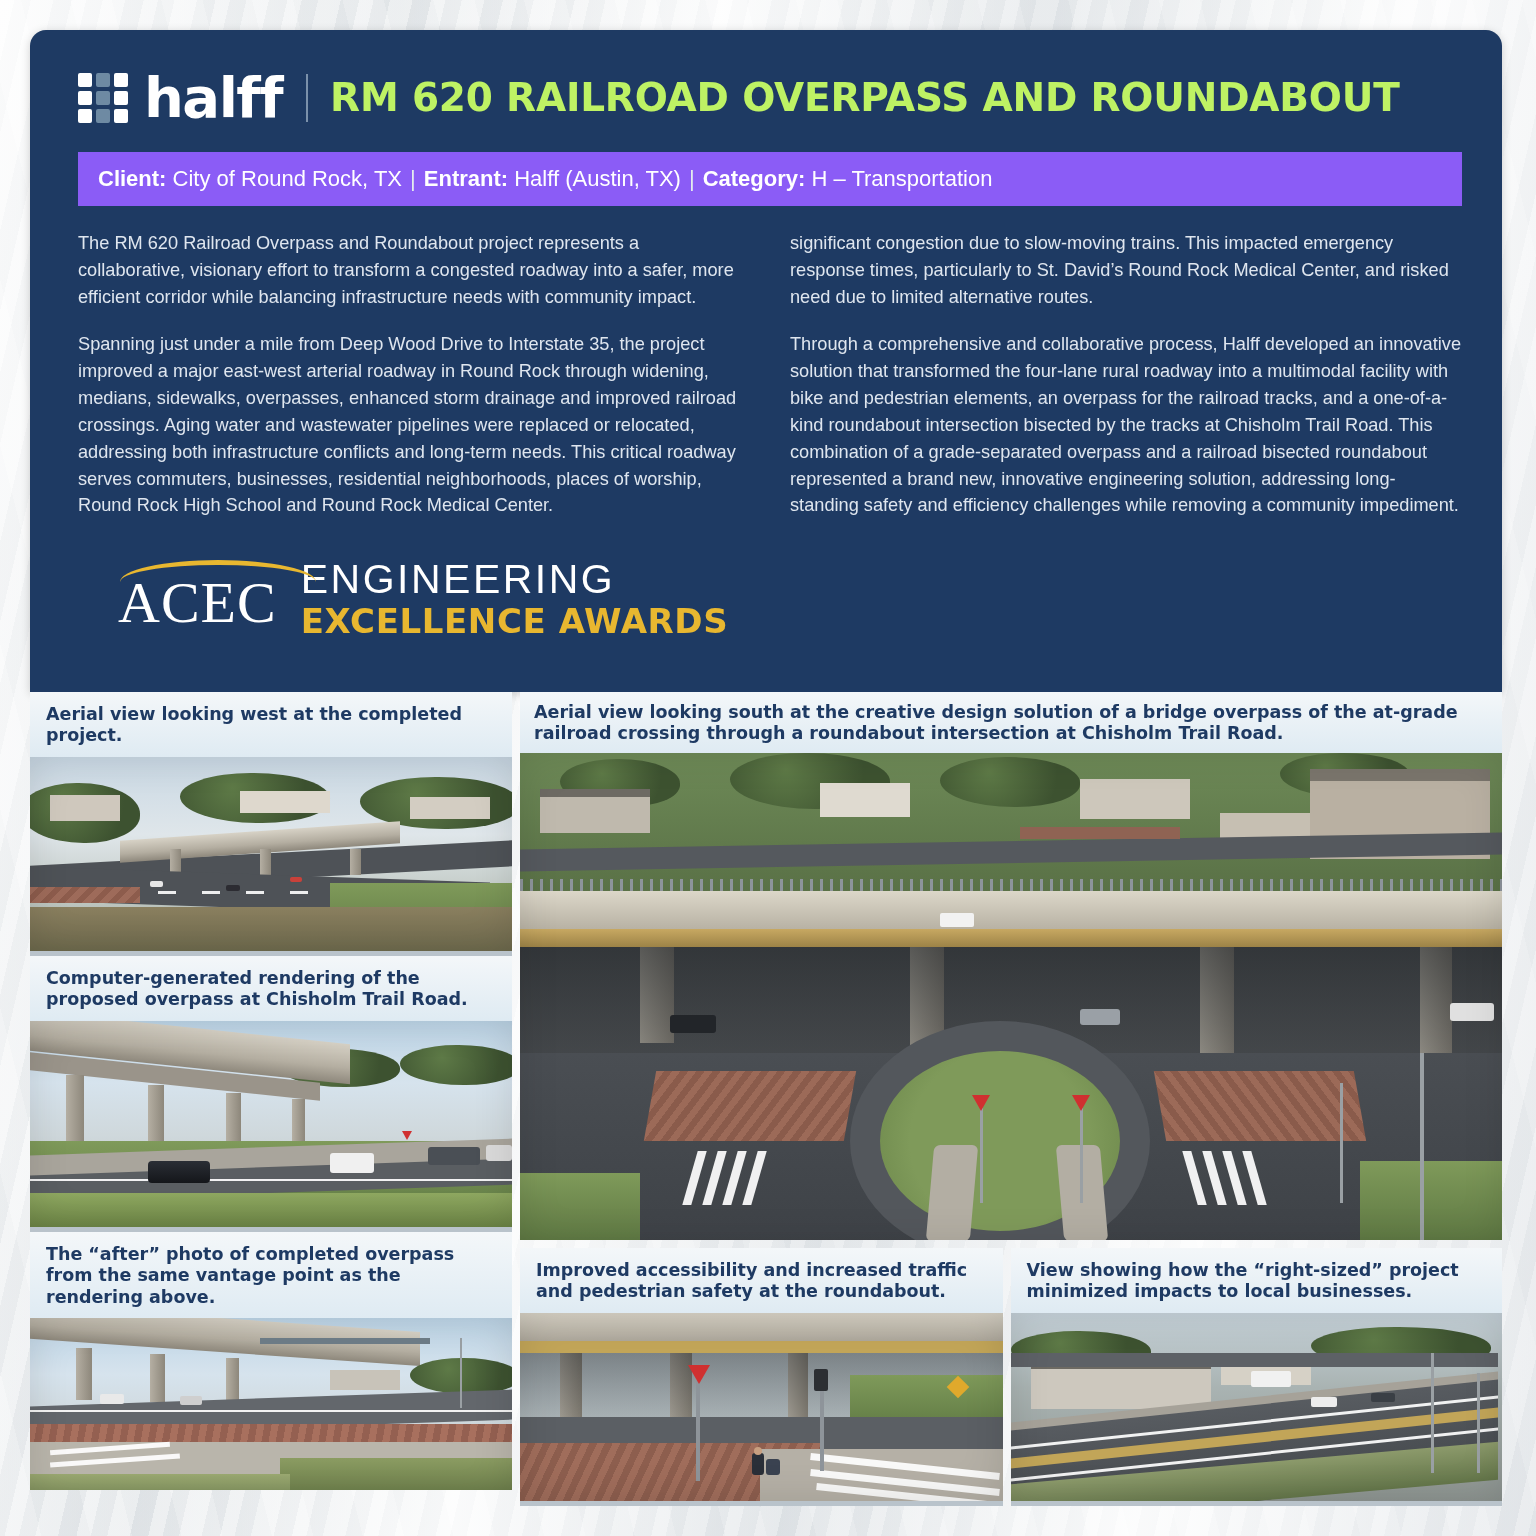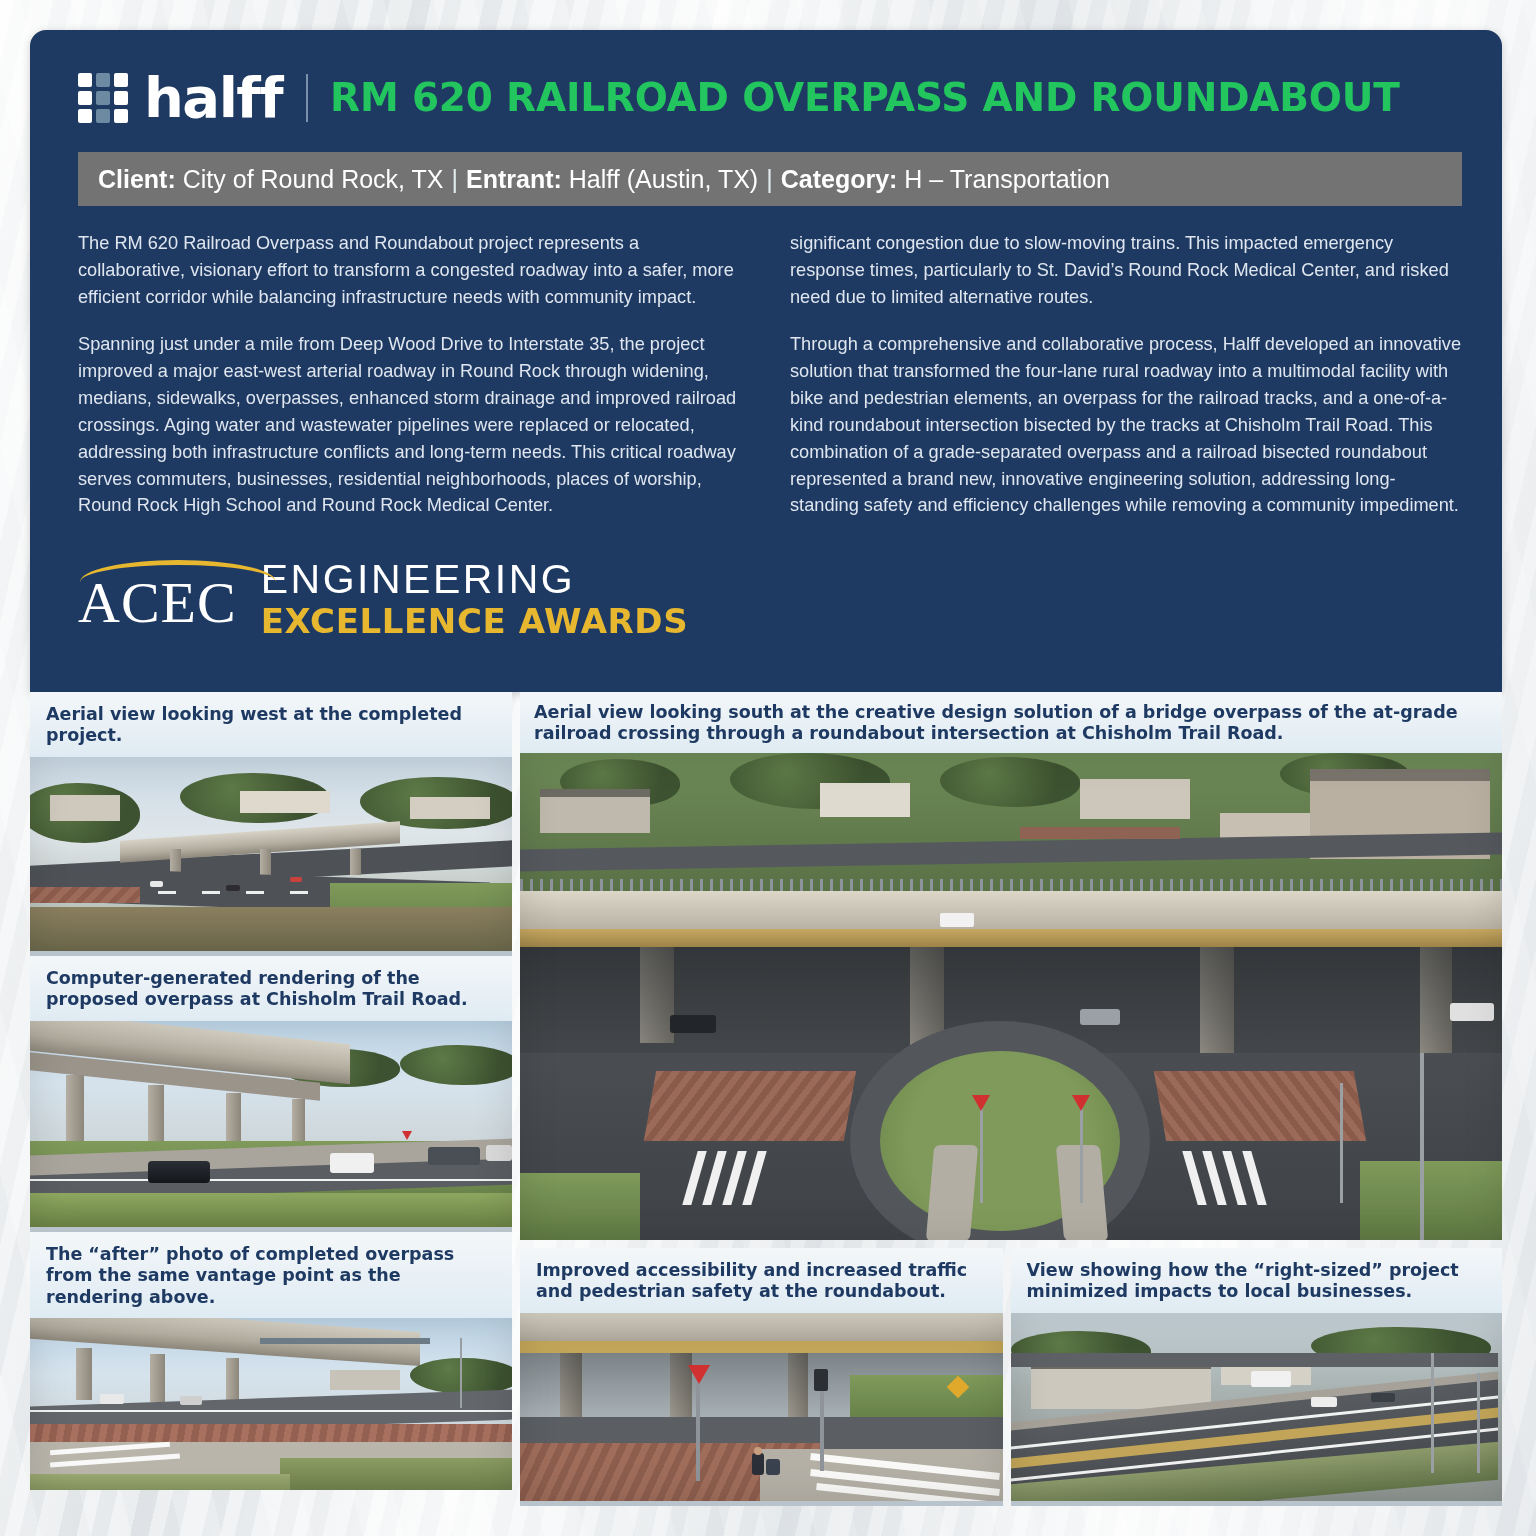--- a/index.html
+++ b/index.html
@@ -71,39 +71,39 @@
   }
 
   .title-divider {
     width: 2px;
     height: 48px;
     background: #7b91ab;
     margin: 0 22px 0 24px;
   }
 
   .hdr-title {
-    color: #22c55e;
+    color: #bef264;
     font-size: 39px;
     font-weight: bold;
     letter-spacing: -0.2px;
     line-height: 1.05;
     white-space: nowrap;
     font-family: "DejaVu Sans", sans-serif;
   }
 
   
   #client-bar {
     margin: 18px 40px 0 48px;
-    background: #737373;
+    background: #8b5cf6;
     height: 54px;
     display: flex;
     align-items: center;
     padding: 0 20px;
     color: #ffffff;
-    font-size: 25px;
+    font-size: 22px;
     white-space: nowrap;
     overflow: hidden;
   }
   #client-bar b { font-weight: bold; }
   #client-bar .sep { padding: 0 8px; color: #e3eced; }
 
   
   #hdr-columns {
     display: flex;
     gap: 40px;
@@ -119,21 +119,21 @@
   }
 
   
   #acec-logo {
     display: flex;
     align-items: center;
     gap: 24px;
     margin-top: 14px;
     padding-left: 48px;
   }
-  .acec-left { position: relative; padding-top: 14px; }
+  .acec-left { position: relative; padding-top: 14px; margin-left: 40px; }
   .acec-arc {
     position: absolute;
     top: 0; left: 2px;
     width: 196px; height: 22px;
     border-top: 5px solid #e8b730;
     border-radius: 50% / 100% 100% 0 0;
   }
   .acec-word {
     font-family: "Liberation Serif", "DejaVu Serif", serif;
     font-size: 58px;

